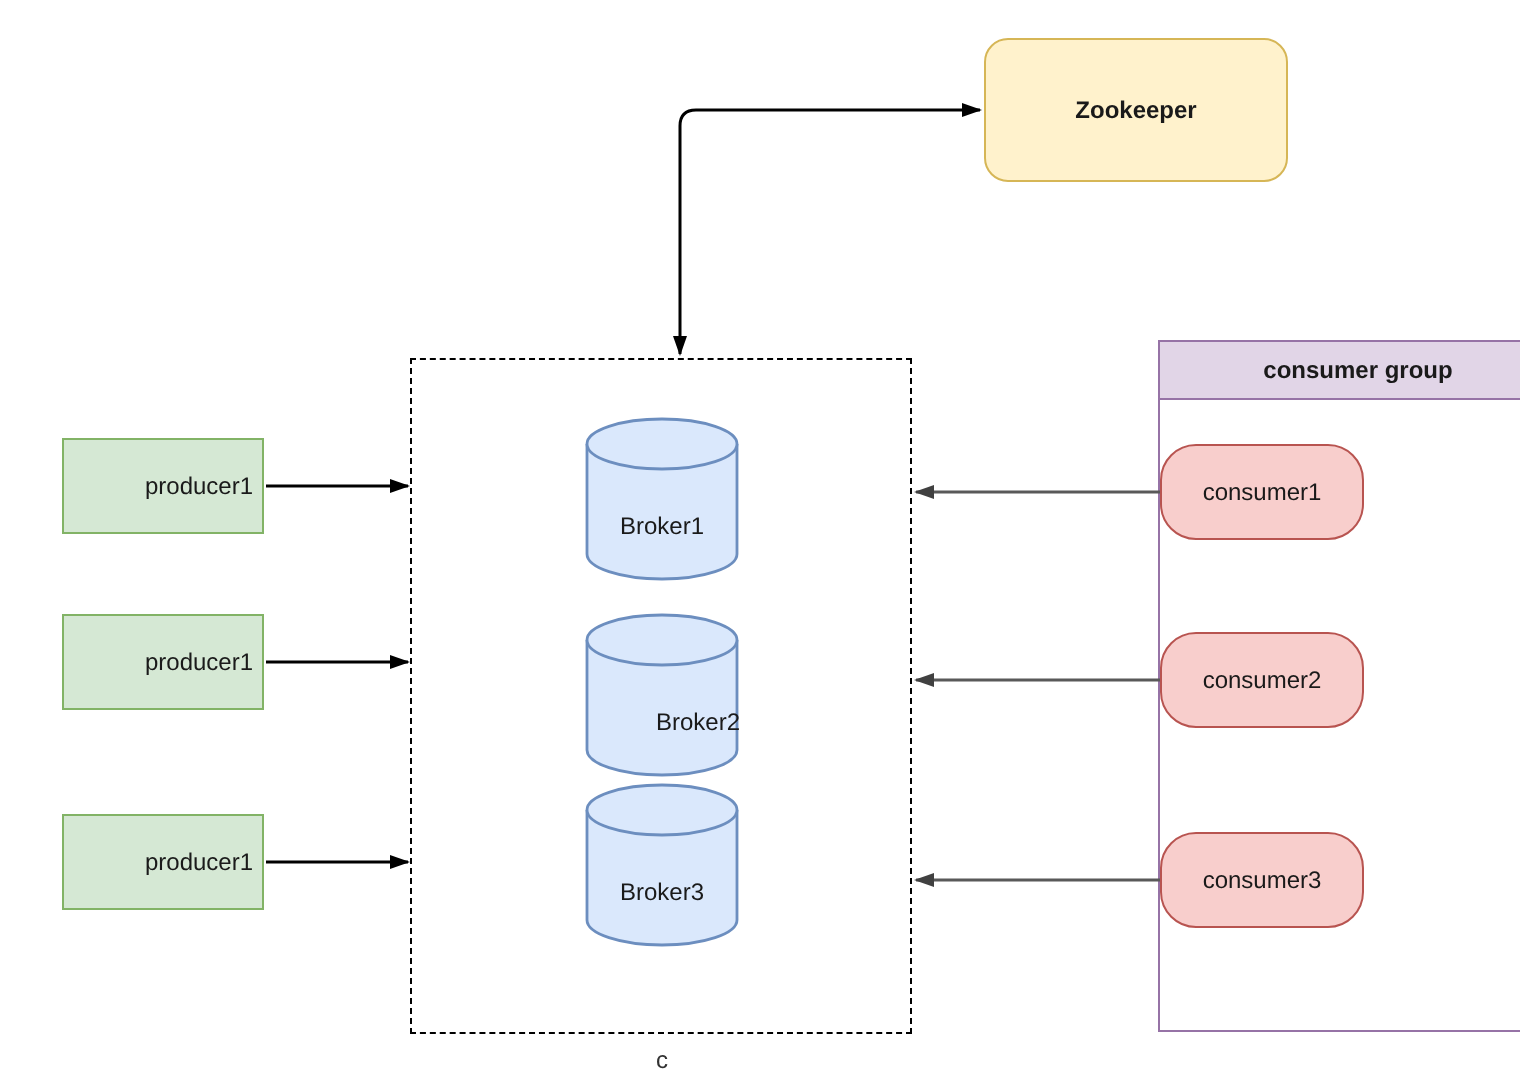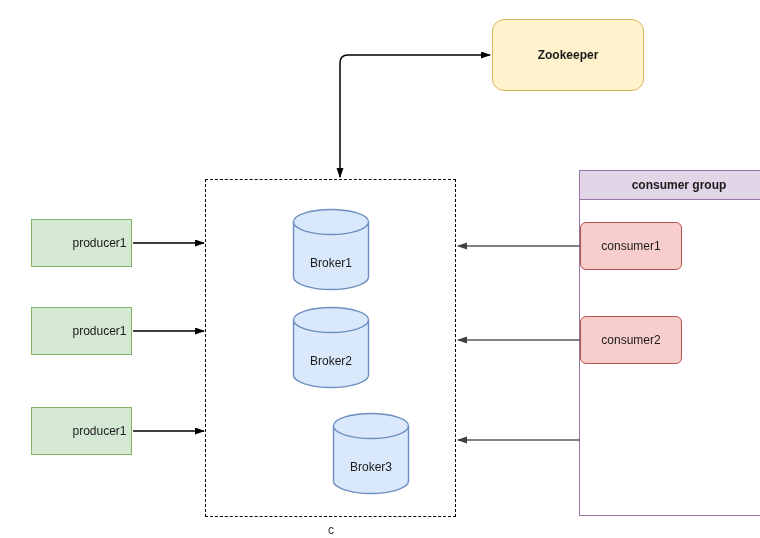--- a/index.html
+++ b/index.html
@@ -57,32 +57,32 @@
     left: 0; top: 0; right: 0; height: 28px;
     background: #e1d5e7;
     border-bottom: 1.2px solid #9673a6;
     display: flex; align-items: center; justify-content: center;
     font-weight: bold;
   }
   .consumer {
     left: 580px; width: 102px; height: 48px;
     background: #f8cecc;
     border: 1.4px solid #b85450;
-    border-radius: 6px;
+    border-radius: 18px;
   }
   .consumer.c0 { top: 222px; }
   .consumer.c1 { top: 316px; }
   .consumer.c2 { top: 416px; }
   .broker {
     position: absolute;
     left: 292px; width: 78px; height: 84px;
   }
   .broker.b0 { top: 208px; text-decoration: underline; }
-  .broker.b1 { top: 306px; }
-  .broker.b2 { top: 412px; margin-left: 40px; }
+  .broker.b1 { top: 306px; padding-left: 36px; }
+  .broker.b2 { top: 391px; }
   .broker svg { position: absolute; left: 0; top: 0; }
   .broker-label {
     position: absolute;
     left: 0; right: 0; top: 48px;
     text-align: center;
   }
   .overlay {
     position: absolute;
     left: 0; top: 0;
     pointer-events: none;
@@ -143,20 +143,23 @@
     </svg>
     <span class="broker-label">Broker3</span>
   </div>
 
   <div class="node consumer c0">
     <span>consumer1</span>
   </div>
   <div class="node consumer c1">
     <span>consumer2</span>
   </div>
+  <div class="node consumer c2">
+    <span>consumer3</span>
+  </div>
 
   <svg class="overlay" width="760" height="538" viewBox="0 0 760 538">
     <defs>
       <marker id="ah-black" markerWidth="10" markerHeight="8" refX="9" refY="3.5" orient="auto-start-reverse" markerUnits="userSpaceOnUse">
         <path d="M 0 0 L 10 3.5 L 0 7 Z" fill="#000000"></path>
       </marker>
       <marker id="ah-gray" markerWidth="10" markerHeight="8" refX="9" refY="3.5" orient="auto-start-reverse" markerUnits="userSpaceOnUse">
         <path d="M 0 0 L 10 3.5 L 0 7 Z" fill="#404040"></path>
       </marker>
     </defs>

